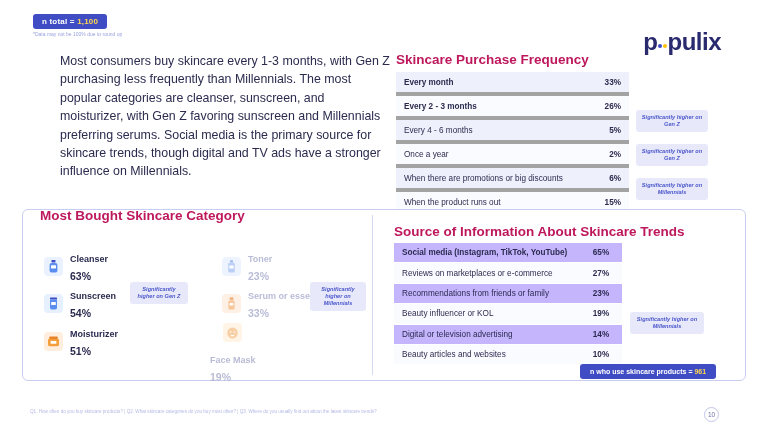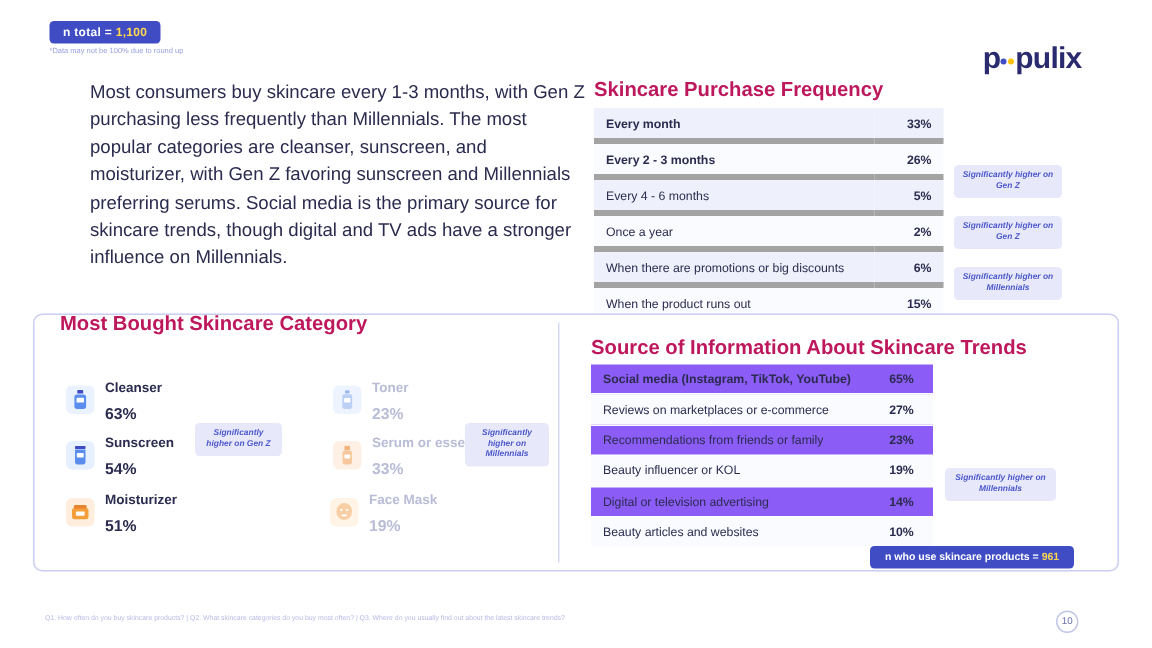--- a/index.html
+++ b/index.html
@@ -22,21 +22,21 @@
   }
   .badge .num { color: #ffd84d; }
   .badge-note {
     position: absolute; left: 33px; top: 31px;
     font-size: 5px; color: #9aa2e0;
   }
 
   
   .logo {
     position: absolute; right: 26px; top: 28px;
-    font-size: 20px; font-weight: bold; color: #2a2a6e;
+    font-size: 24px; font-weight: bold; color: #2a2a6e;
     letter-spacing: -0.5px;
   }
   .logo .dots { display: inline-block; position: relative; }
   .dot {
     display: inline-block; width: 4px; height: 4px; border-radius: 50%;
     background: #3f4cc4; margin: 0 0.5px; vertical-align: 2px;
   }
   .dot.y { background: #ffc107; }
 
   
@@ -100,35 +100,35 @@
   }
   .cat .lbl { font-size: 9px; font-weight: bold; color: #2b2b4f; line-height: 12px; }
   .cat .pct { font-size: 10.5px; font-weight: bold; color: #2b2b4f; line-height: 14px; }
   .cat.faded .lbl, .cat.faded .pct { color: #b9bcd6; }
 
   #cat-0 { left: 44px; top: 248px; }
   #cat-1 { left: 44px; top: 285px; }
   #cat-2 { left: 44px; top: 323px; }
   #cat-3 { left: 222px; top: 248px; }
   #cat-4 { left: 222px; top: 285px; }
-  #cat-5 { left: 220px; top: 323px; }
+  #cat-5 { left: 210px; top: 323px; flex-direction: column; }
 
   #callout-genz-3 { left: 130px; top: 282px; width: 58px; }
   #callout-mill-2 { left: 310px; top: 282px; width: 56px; }
 
   
   #source-title { position: absolute; left: 394px; top: 224px; }
 
   .src-table {
     position: absolute; left: 394px; top: 243px; width: 228px;
     border-collapse: collapse; font-size: 8.2px;
   }
   .src-table td { padding: 5.2px 8px; border-bottom: 1px solid #fff; }
   .src-table tr td:last-child { text-align: center; font-weight: bold; width: 42px; }
-  .src-table tr.alt td { background: #8b5cf6; }
+  .src-table tr.alt td { background: #c4b5fd; }
   .src-table tr.plain td { background: #fafbff; }
   .src-table tr.bold td { font-weight: bold; }
 
   #callout-mill-3 { left: 630px; top: 312px; width: 74px; }
 
   .nbadge {
     position: absolute; left: 580px; top: 364px;
     background: #3f4cc4; color: #fff; font-size: 7px; font-weight: bold;
     padding: 4px 10px; border-radius: 3px;
   }

